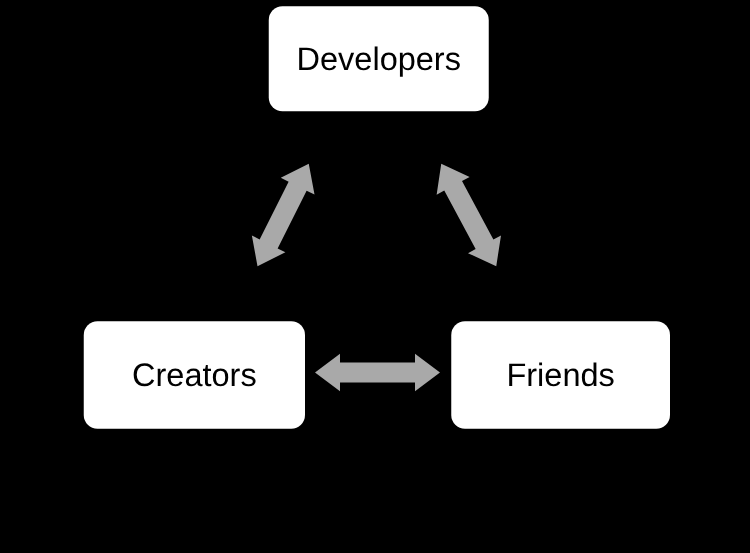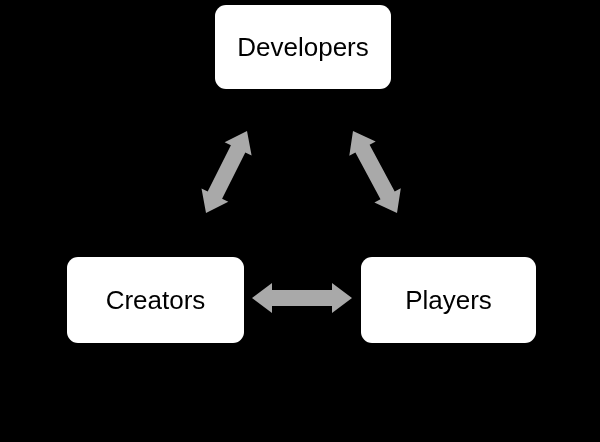--- a/index.html
+++ b/index.html
@@ -47,16 +47,16 @@
 
   <div class="node node-developers" style="background: rgb(255, 255, 255); color: rgb(0, 0, 0);">
     <div>Developers</div>
   </div>
 
   <div class="node node-friends" style="background: rgb(255, 255, 255); color: rgb(0, 0, 0);">
     <div>Creators</div>
   </div>
 
   <div class="node node-players" style="background: rgb(255, 255, 255); color: rgb(0, 0, 0);">
-    <div>Players</div>
+    <div>Friends</div>
   </div>
 
 </div>
 
 </body></html>

